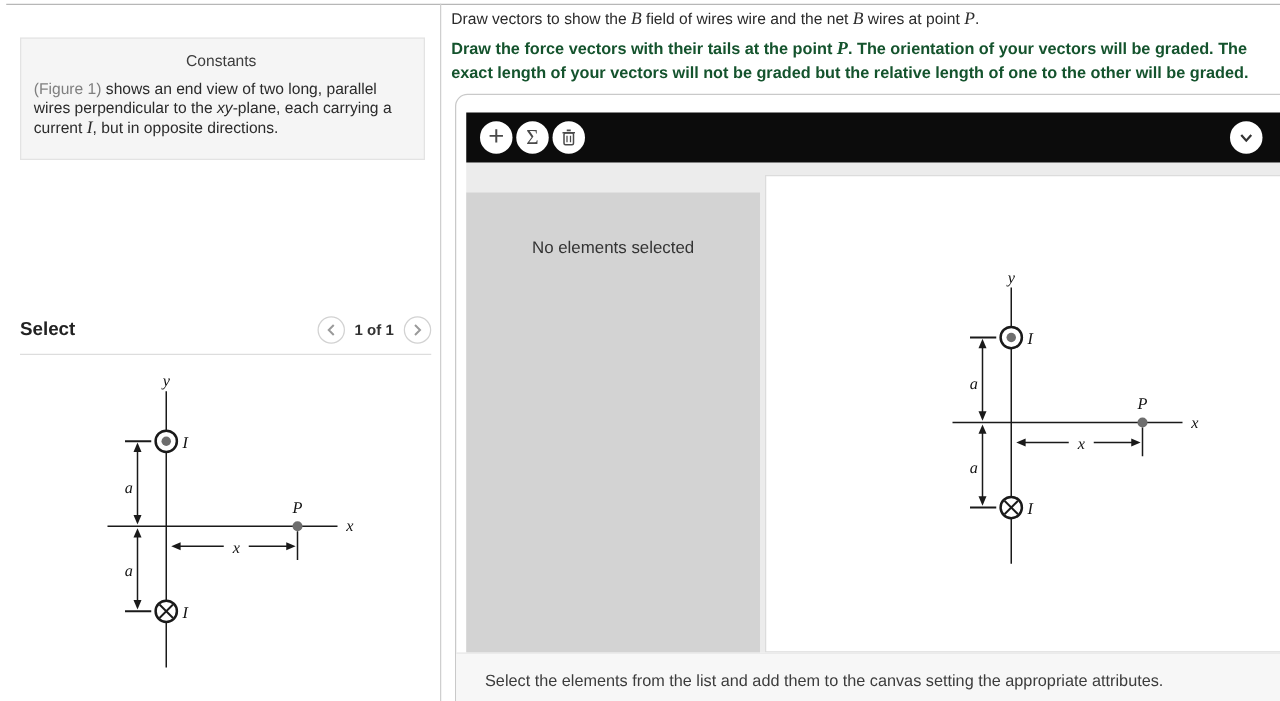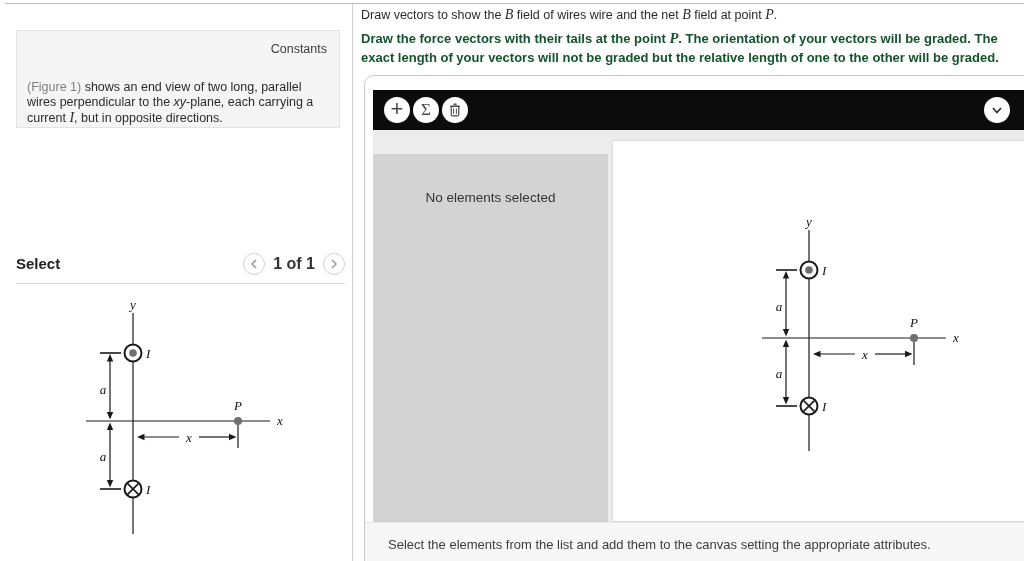--- a/index.html
+++ b/index.html
@@ -13,35 +13,35 @@
   
   .top-rule { left:5px; right:0; top:3px; height:0; border-top:1px solid #b7b7b7; }
   .v-divider { left:352px; top:3px; bottom:0; width:0; border-left:1px solid #cfcfcf; }
 
   
   .constants-box {
     left:16px; top:30px; width:324px; height:98px;
     background:#f5f5f5; border:1px solid #e3e3e3; padding:11px 12px 10px 10px;
     font-size:12.5px; line-height:15.5px;
   }
-  .constants-link { display:block; text-align:right; color:#3d3d3d; font-size:12.5px; cursor:pointer; }
-  .prob-text { margin-top:22px; color:#2b2b2b; }
+  .constants-link { display:block; text-align:center; color:#3d3d3d; font-size:12.5px; cursor:pointer; }
+  .prob-text { margin-top:6px; color:#2b2b2b; }
   .seg-link { color:#7f7f7f; cursor:pointer; }
   .seg-ital { font-style:italic; }
   .seg-math { font-family:"Liberation Serif", serif; font-style:italic; font-size:1.12em; line-height:1; }
 
   .figure-head { left:16px; top:250px; width:329px; height:28px; }
   .figure-title { font-size:15px; font-weight:bold; color:#222; line-height:28px; }
   .pager { position:absolute; right:0; top:3px; display:flex; align-items:center; gap:8px; }
   .pager-btn {
     width:22px; height:22px; border-radius:50%; border:1px solid #d2d2d2; background:#fff;
     display:flex; align-items:center; justify-content:center; cursor:pointer;
   }
   .pager-btn svg { display:block; }
-  .pager-count { font-size:16px; font-weight:bold; color:#333; }
+  .pager-count { font-size:12px; font-weight:bold; color:#333; }
   .figure-rule { left:16px; top:283px; width:329px; height:0; border-top:1px solid #ddd; }
 
   
   .intro-line { left:361px; top:8px; width:655px; font-size:12.5px; color:#2b2b2b; }
   .grading-text { left:361px; top:30px; width:662px; font-size:13px; font-weight:bold; color:#14532d; line-height:18.5px; }
   .grading-text .seg-math { font-weight:bold; }
 
   
   .tool-frame {
     left:364px; top:75px; width:672px; height:500px;
@@ -131,21 +131,21 @@
       <circle cx="160" cy="120" r="4" fill="#6e6e6e"></circle>
       <text x="160" y="109" text-anchor="middle">P</text>
       <line x1="160" y1="124" x2="160" y2="147" stroke="#1a1a1a" stroke-width="1.2"></line>
       <line x1="64" y1="136" x2="101" y2="136" stroke="#1a1a1a" stroke-width="1.2"></line>
       <line x1="121" y1="136" x2="153" y2="136" stroke="#1a1a1a" stroke-width="1.2"></line>
       <polygon points="59,136 66.5,132.8 66.5,139.2" fill="#1a1a1a"></polygon>
       <polygon points="158.5,136 151,132.8 151,139.2" fill="#1a1a1a"></polygon>
       <text x="111" y="141" text-anchor="middle">x</text>
     </svg></div>
 
-<div class="abs intro-line"><span>Draw vectors to show the </span><span class="seg-math">B</span><span> field of wires wire and the net </span><span class="seg-math">B</span><span> field at point </span><span class="seg-math">P</span><span>.</span></div>
+<div class="abs intro-line"><span>Draw vectors to show the </span><span class="seg-math">B</span><span> field of wires wire and the net </span><span class="seg-math">B</span><span> wires at point </span><span class="seg-math">P</span><span>.</span></div>
 <div class="abs grading-text"><span>Draw the force vectors with their tails at the point </span><span class="seg-math">P</span><span>. The orientation of your vectors will be graded. The exact length of your vectors will not be graded but the relative length of one to the other will be graded.</span></div>
 
 <div class="abs tool-frame"></div>
 
 <div class="abs tool-body"></div>
 
 <div class="abs tool-toolbar">
   <button class="tb-btn plus">+</button>
   <button class="tb-btn sigma">Σ</button>
   <button class="tb-btn">

